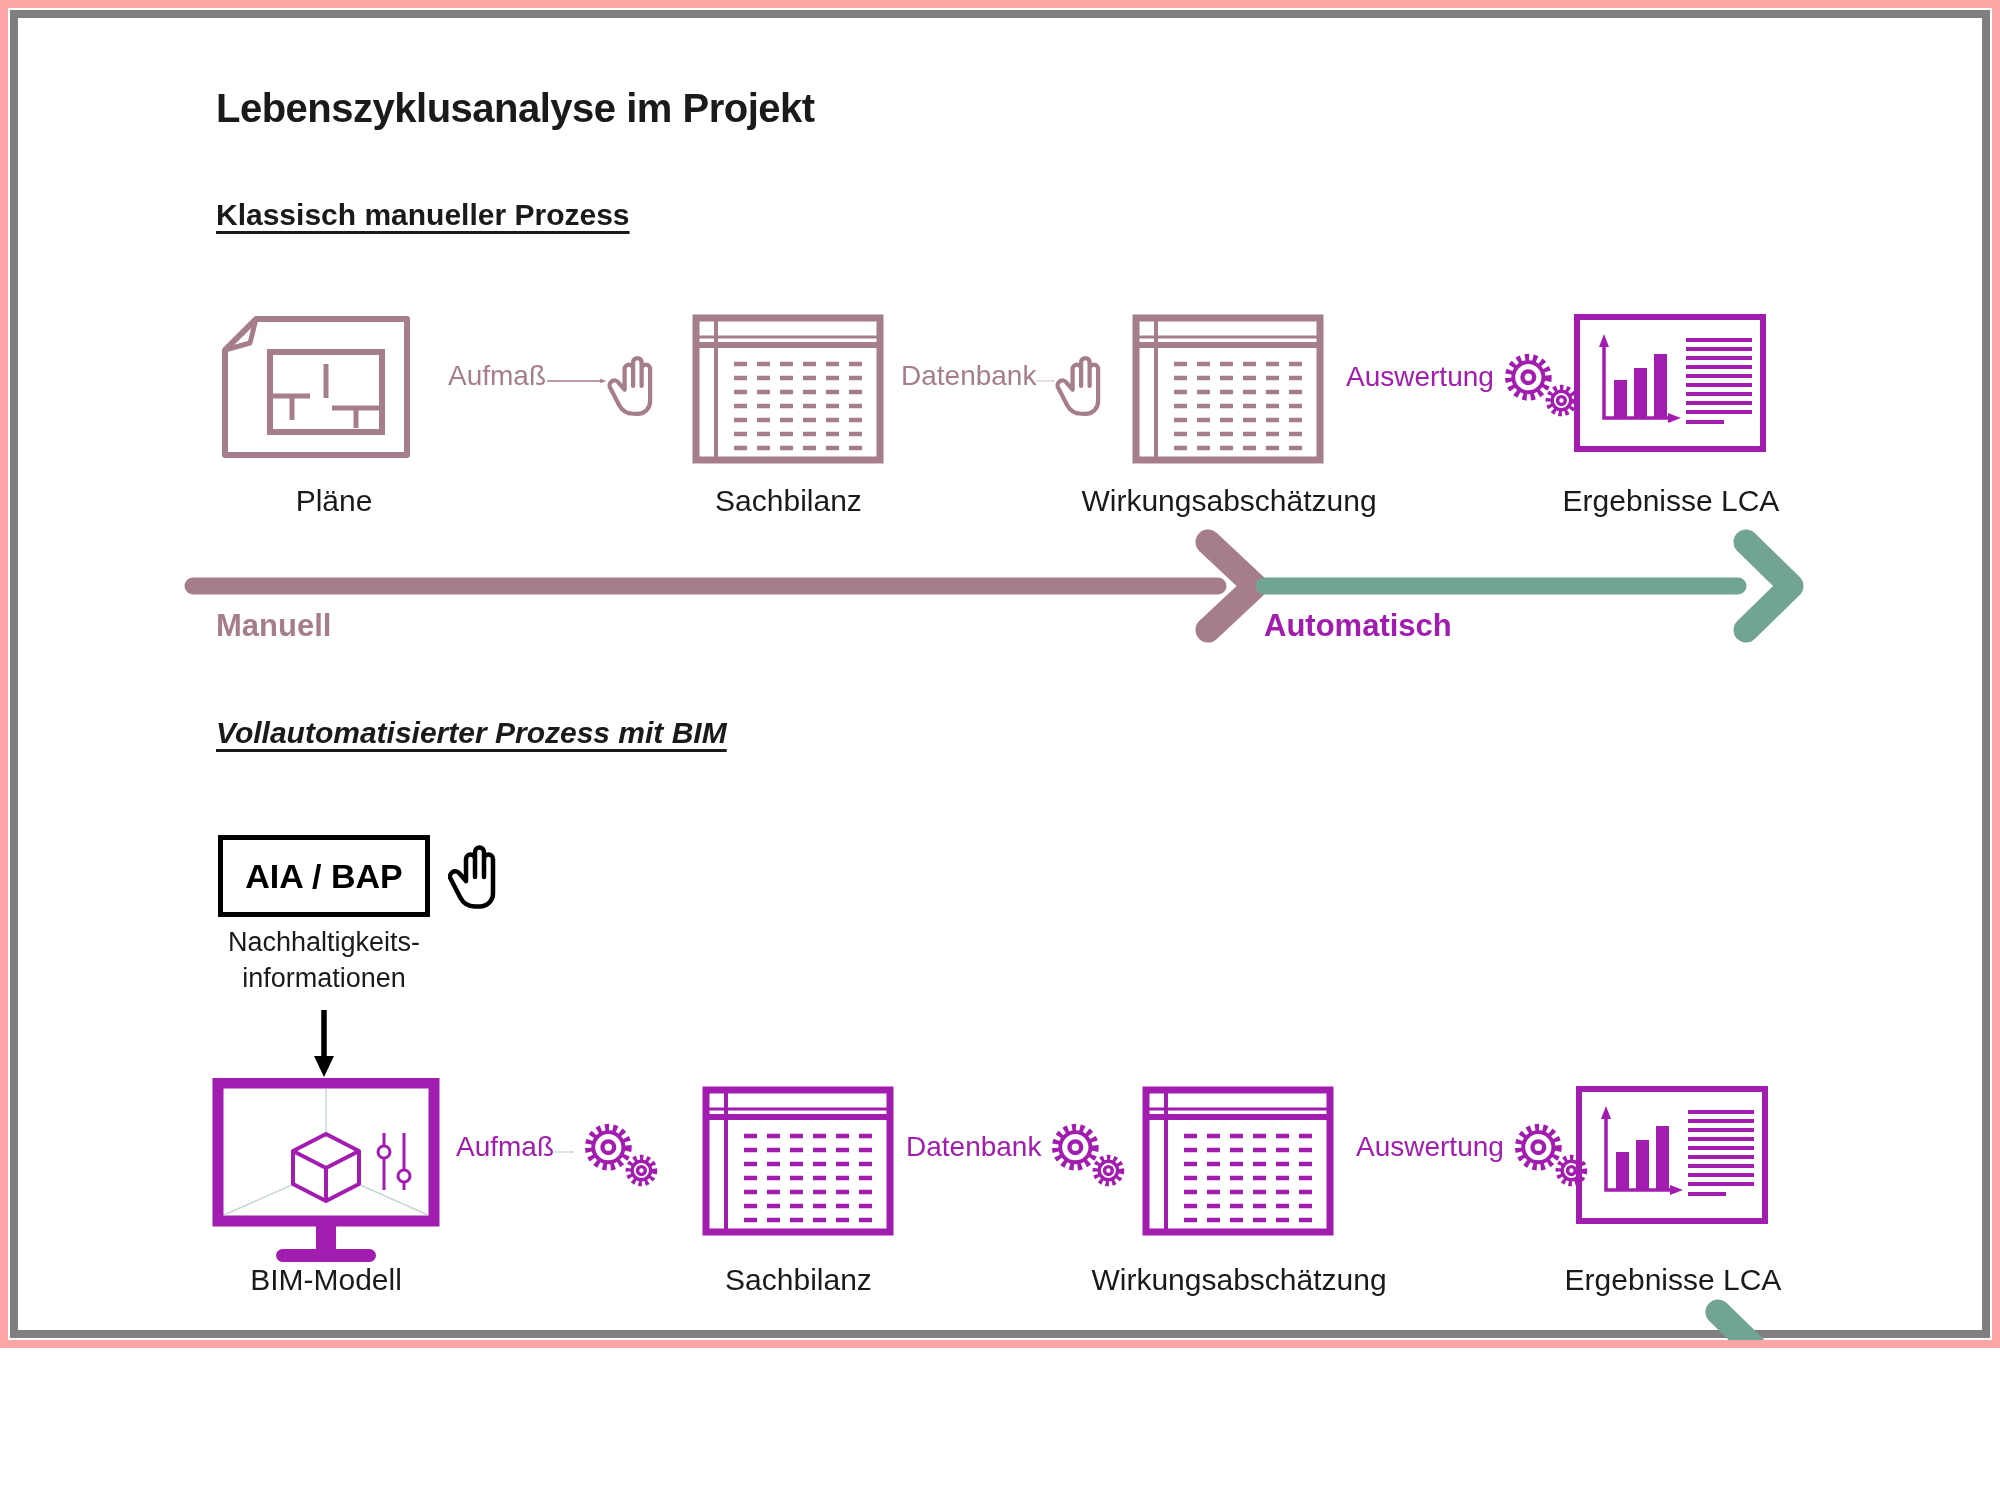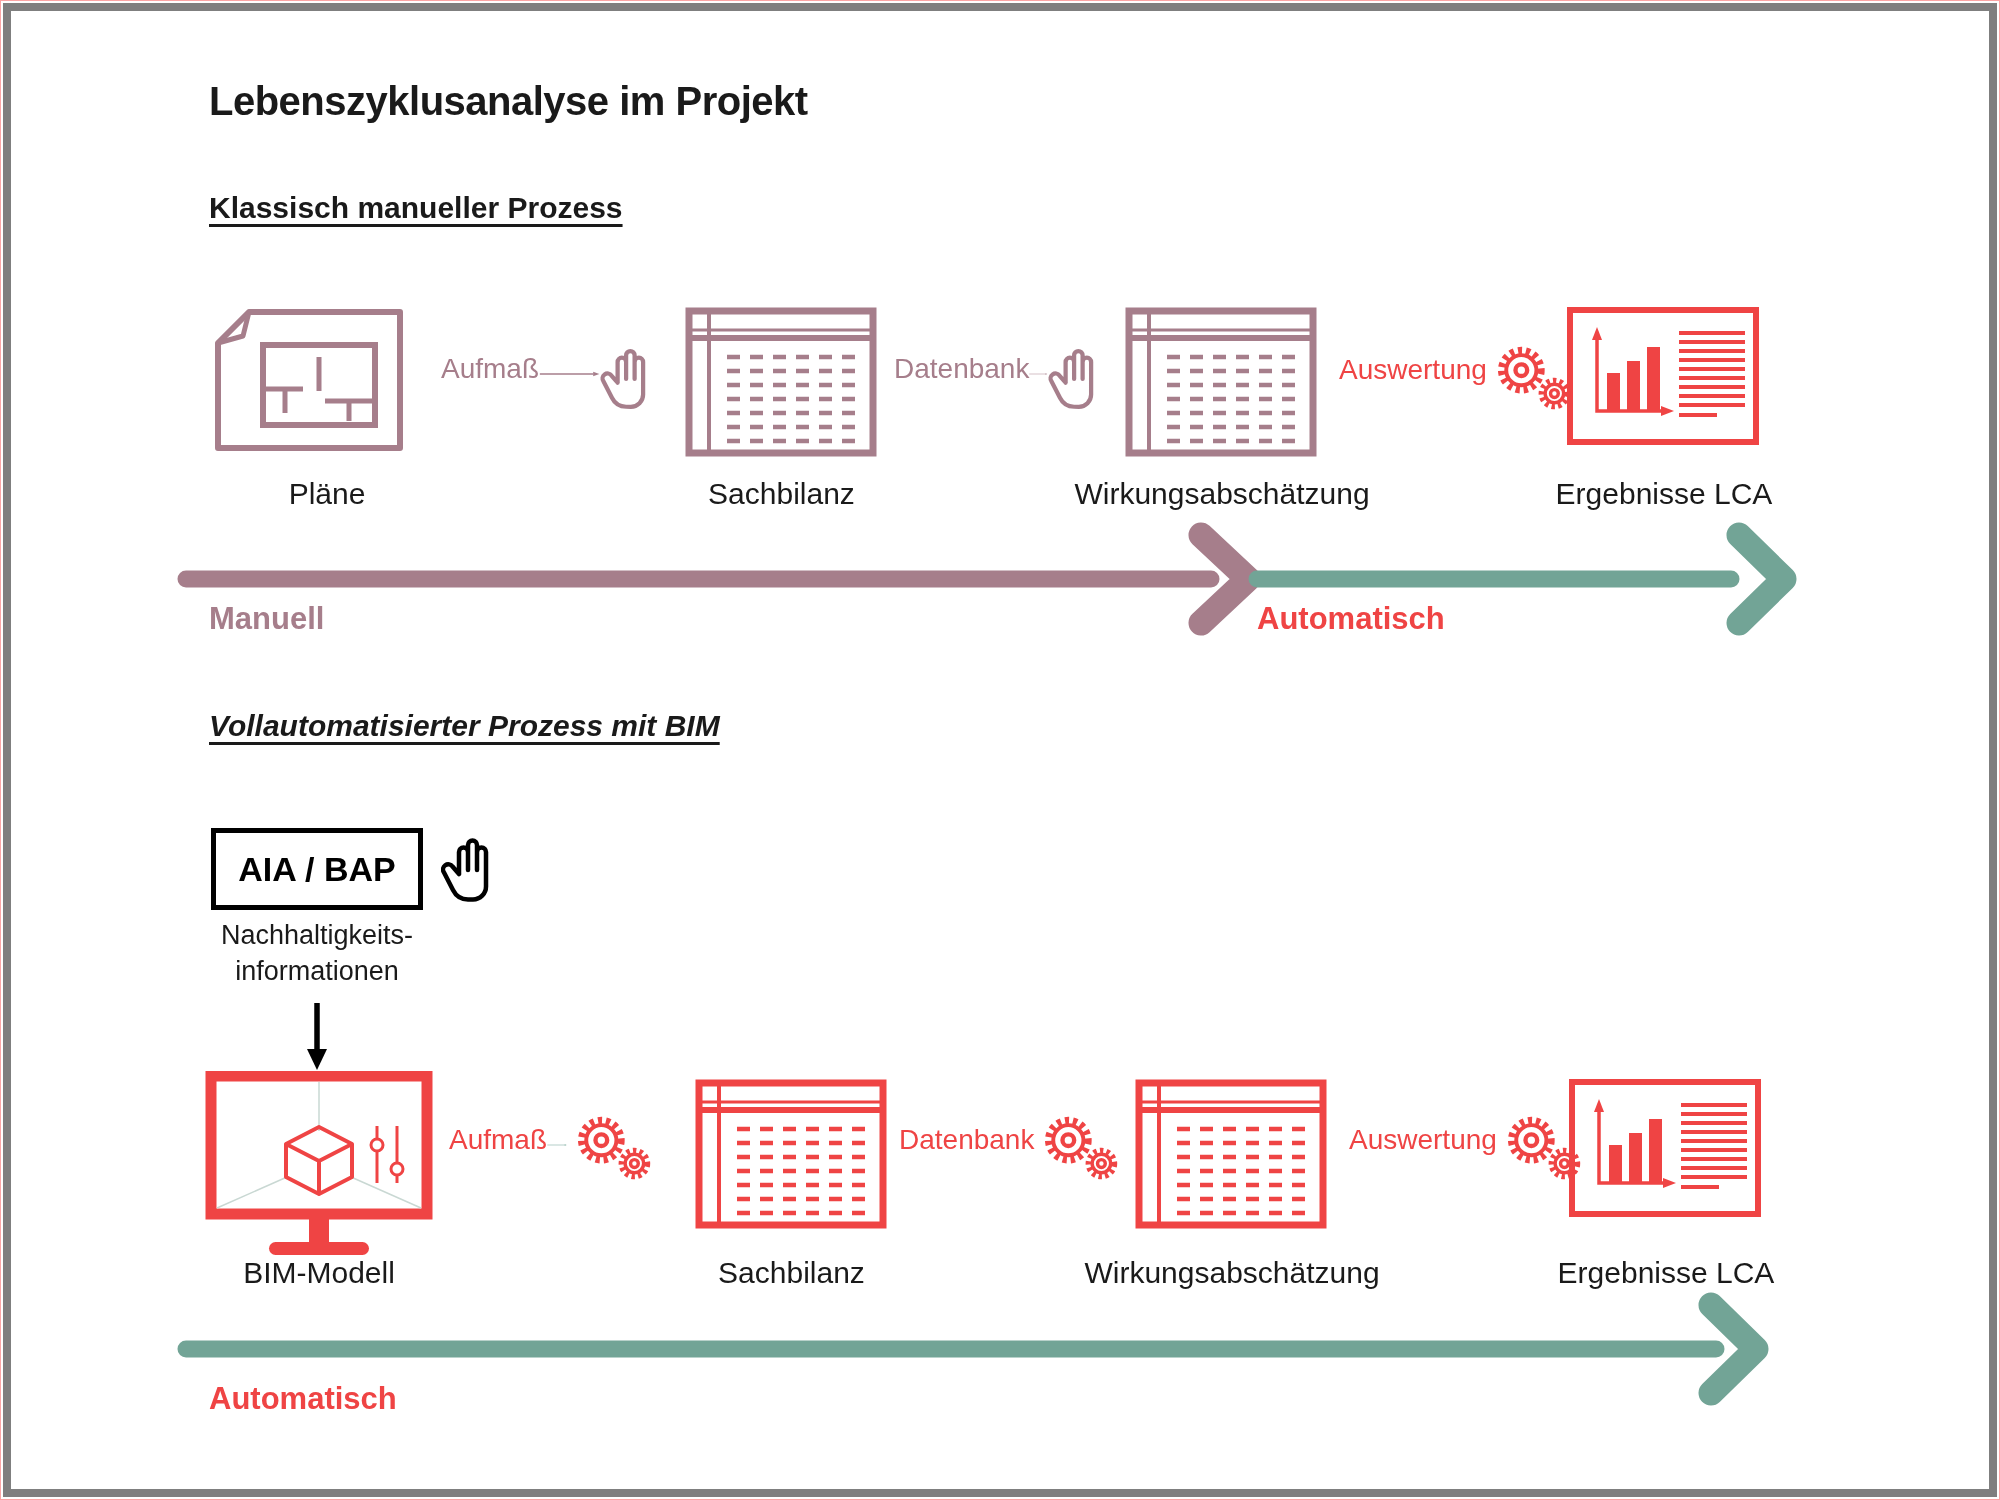--- a/index.html
+++ b/index.html
@@ -1,27 +1,27 @@
 <!DOCTYPE html>
 <html><head>
 <meta charset="utf-8">
 <style>
   html,body{margin:0;padding:0;background:#ffffff;}
   body{font-family:"Liberation Sans", sans-serif; color:#1a1a1a;}
-  #canvas{position:relative;width:2000px;height:1500px;background:#fff;box-sizing:border-box;
-          border:1px solid #fca5a5;overflow:hidden;}
+  #canvas{position:relative;width:2000px;height:1348px;background:#fff;box-sizing:border-box;
+          border:8px solid #fca5a5;overflow:hidden;}
   #frame{position:absolute;inset:2px;border:8px solid #7f7f7f;pointer-events:none;}
   .abs{position:absolute;}
   .title{font-size:40px;font-weight:bold;letter-spacing:-0.5px;}
   .section-heading{font-size:30px;font-weight:bold;text-decoration:underline;text-decoration-thickness:3px;text-underline-offset:6px;}
   .step-label{font-size:30px;color:#1a1a1a;text-align:center;}
   .connector{display:flex;flex-direction:row;align-items:center;}
   .connector .clabel{font-size:28px;margin-bottom:10px;}
   .mauve{color:#a67e8b;}
-  .teal{color:#ef4444;}
+  .teal{color:#a21caf;}
   .timeline-label{font-size:31px;font-weight:bold;}
   .aia-box{box-sizing:border-box;border:5px solid #000;display:flex;align-items:center;justify-content:center;
            font-size:34px;font-weight:bold;color:#000;background:#fff;}
   .note{font-size:27px;line-height:1.35;text-align:center;color:#1a1a1a;}
   svg{display:block;}
 </style>
 </head>
 <body>
 
 <div id="canvas">

